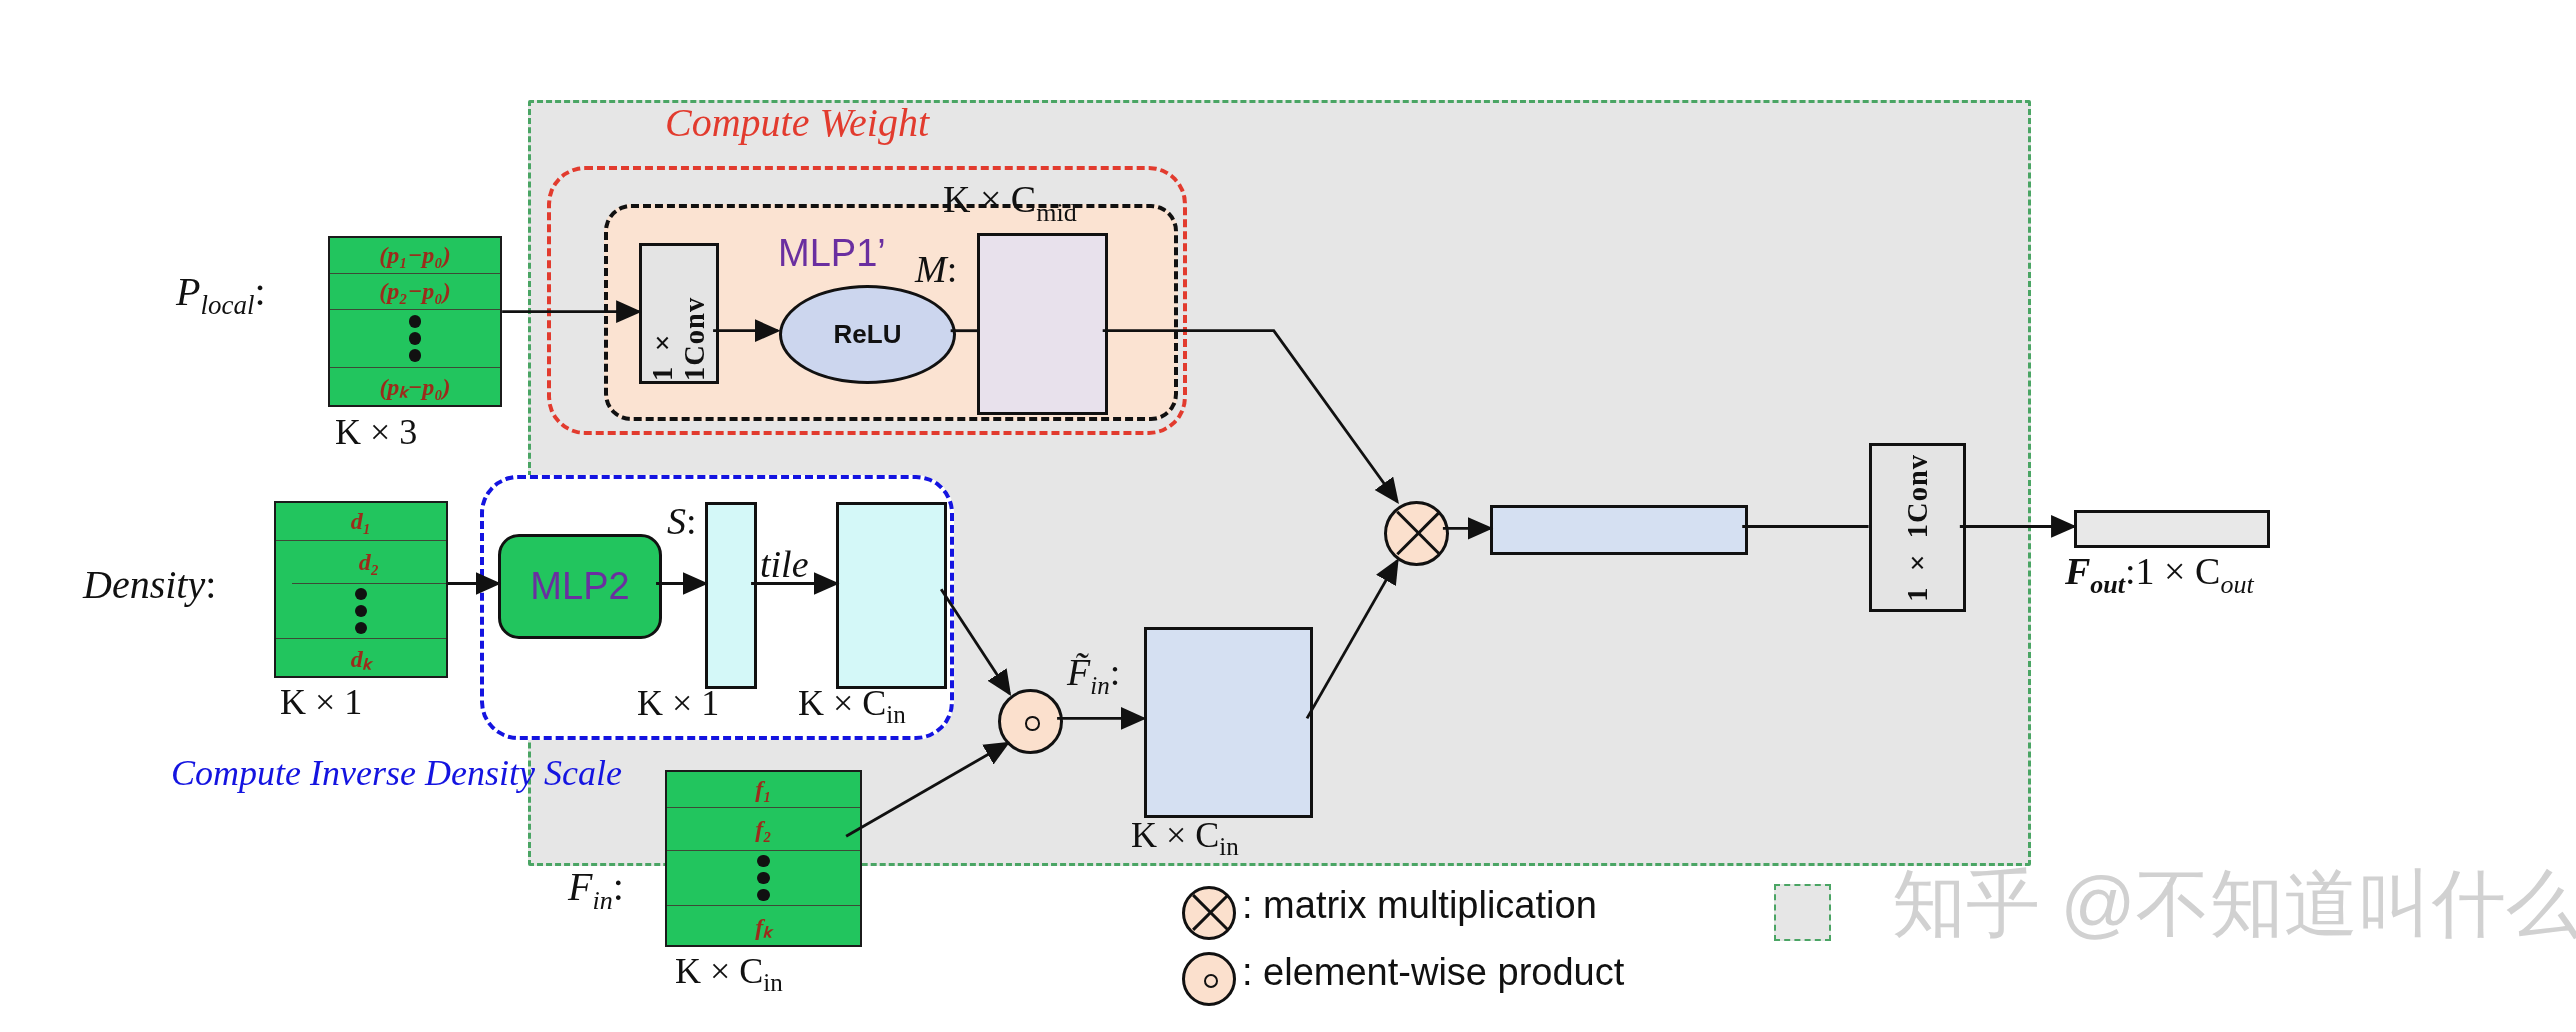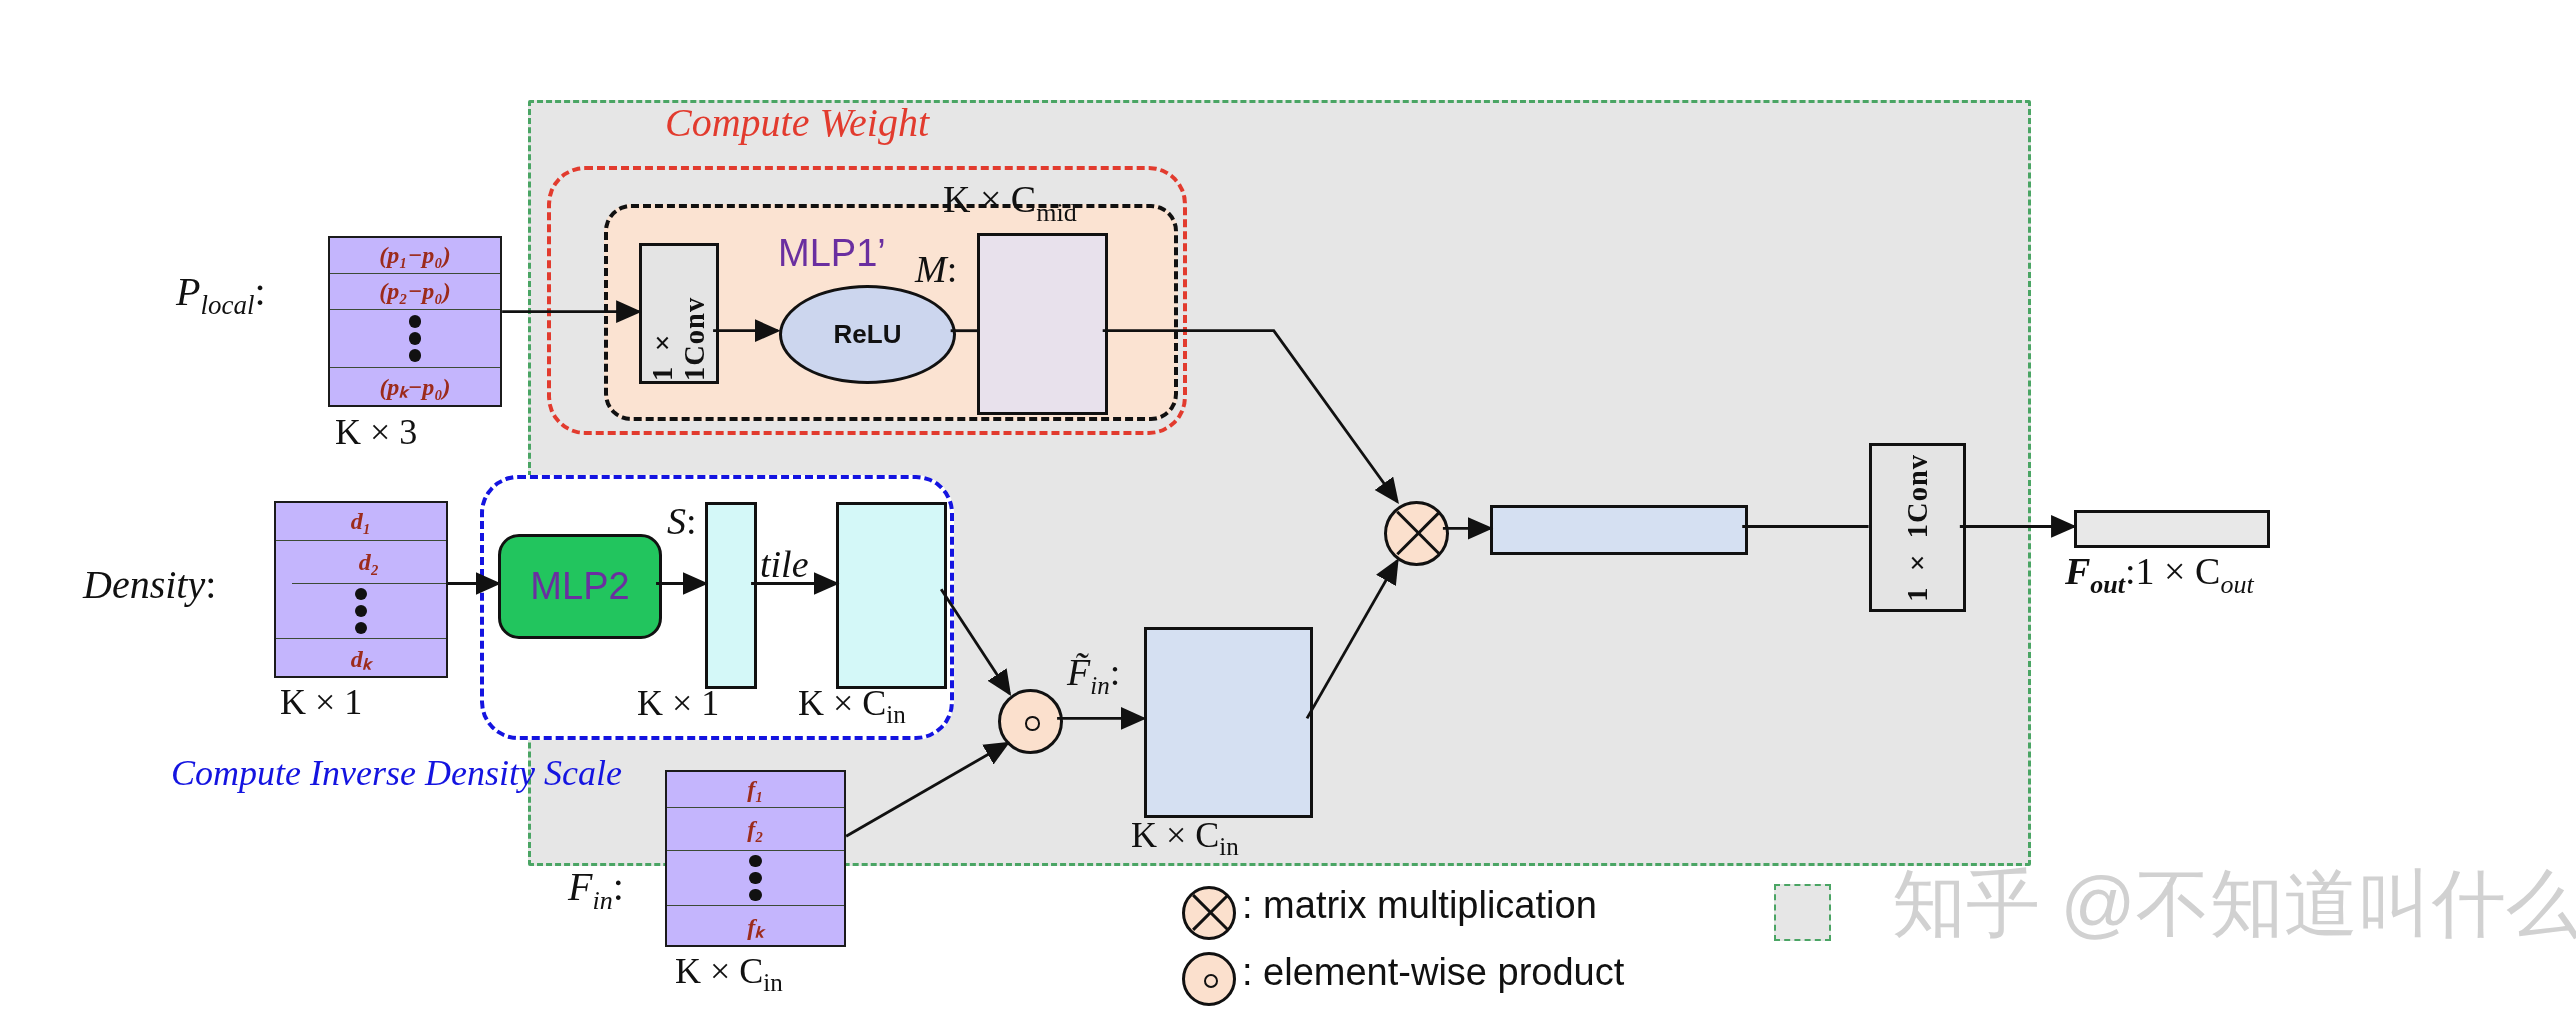--- a/index.html
+++ b/index.html
@@ -19,21 +19,21 @@
   #red-region{left:547px;top:166px;width:632px;height:261px;
       border:4.8px dashed #e23b2e;border-radius:38px;background:transparent;}
 
   #black-region{left:604px;top:204px;width:566px;height:209px;
       border:4.8px dashed #111111;border-radius:27px;background:#fbe3d2;}
 
   #blue-region{left:480px;top:475px;width:466px;height:257px;
       border:4.8px dashed #1414e0;border-radius:38px;background:#ffffff;}
 
   
-  .mtxbox{border:2.9px solid #1b1b1b;background:#c4b5fd;box-sizing:border-box;}
+  .mtxbox{border:2.9px solid #1b1b1b;background:#22c55e;box-sizing:border-box;}
   .mrow{border-bottom:1.9px solid #3c4a36;box-sizing:border-box;
         display:flex;align-items:center;justify-content:center;
         color:#9c2b1b;font-family:"Liberation Serif",serif;font-style:italic;
         font-weight:bold;font-size:24px;}
   .mrow:last-child{border-bottom:none;}
   .vdots{display:flex;flex-direction:column;align-items:center;justify-content:center;gap:4.8px;}
   .vdots i{display:block;width:12.4px;height:12.4px;border-radius:50%;background:#111;}
 
   .vlabel{writing-mode:vertical-rl;transform:rotate(180deg);
           font-family:"Liberation Serif",serif;font-weight:bold;font-size:28.5px;color:#111;
@@ -145,21 +145,21 @@
 
   <div class="abs plainbox" style="left:836px;top:502px;width:105px;height:181px;background:#d4f8f8;"></div>
   <div class="abs txt serif" style="left:798px;top:682px;font-size:36px;">
     <span>K × C</span><span style="font-size:25px;vertical-align:sub;">in</span>
   </div>
 
   <div class="abs txt" style="left:568px;top:863px;font-size:40px;">
     <span class="serif-i">F</span><span class="serif-i" style="font-size:26px;vertical-align:sub;">in</span><span class="serif">:</span>
   </div>
 
-  <div class="abs mtxbox" id="fin-box" style="left:665px;top:770px;width:181px;height:177px;">
+  <div class="abs mtxbox" id="fin-box" style="left:665px;top:770px;width:197px;height:177px;">
     <div class="mrow" style="height:36px;">f₁</div>
     <div class="mrow" style="height:43px;">f₂</div>
     <div class="mrow vdots" style="height:55px;">
         <i></i>
         <i></i>
         <i></i>
       </div>
     <div class="mrow" style="height:39px;">fₖ</div>
   </div>
   <div class="abs txt serif" style="left:675px;top:950px;font-size:36px;">

